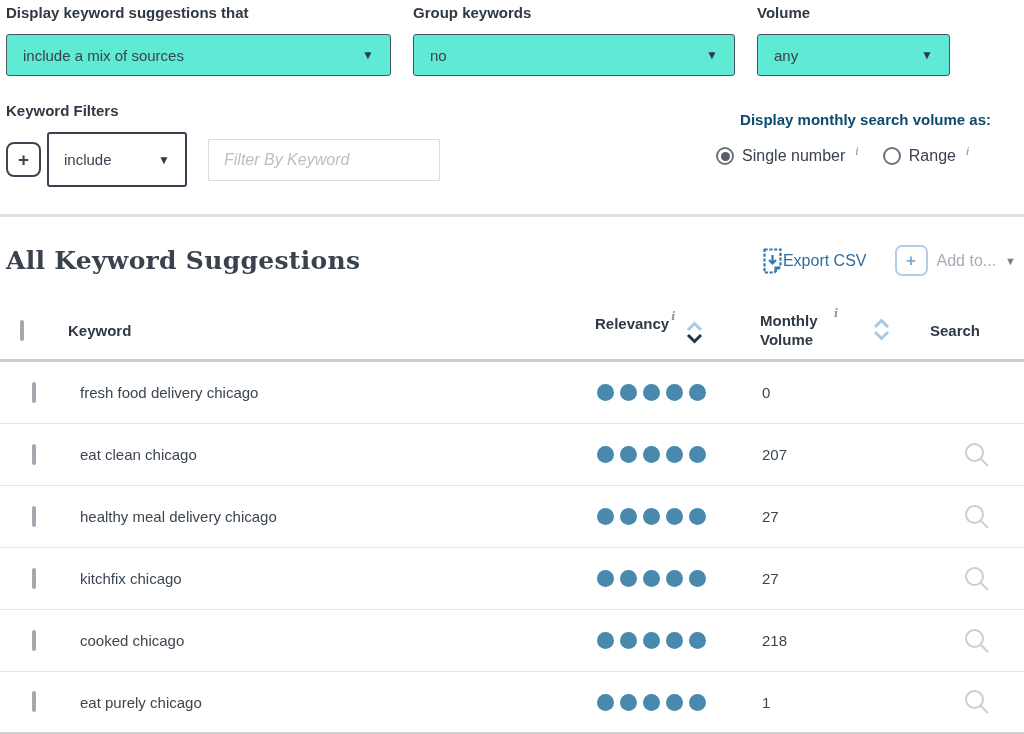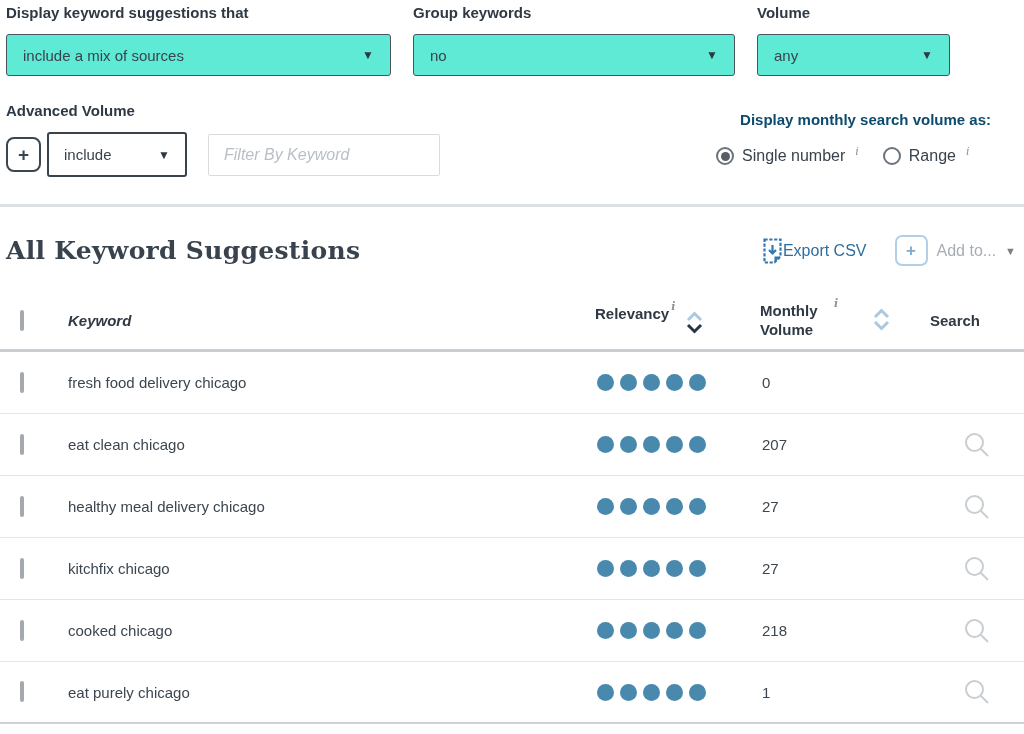--- a/index.html
+++ b/index.html
@@ -16,21 +16,21 @@
   .caret { font-size:12px; color:#2f3944; line-height:1; }
   .f1 { width:385px; } .f2 { width:322px; } .f3 { width:193px; }
 
   
   .adv-section { display:flex; justify-content:space-between; padding:0 6px; margin-top:26px; }
   .adv-title { font-size:15px; font-weight:bold; color:#2f3944; }
   .adv-controls { display:flex; align-items:center; margin-top:13px; }
   .plus-btn { width:35px; height:35px; border:2px solid #3c4650; border-radius:8px;
     display:flex; align-items:center; justify-content:center; font-size:19px; font-weight:bold;
     color:#3c4650; background:#fff; cursor:pointer; }
-  .include-dd { width:140px; height:45px; border:2px solid #39424d; border-radius:3px;
+  .include-dd { width:140px; height:55px; border:2px solid #39424d; border-radius:3px;
     display:flex; align-items:center; justify-content:space-between; padding:0 15px;
     font-size:15px; margin-left:6px; cursor:pointer; }
   .kw-input { width:232px; height:42px; border:1px solid #d9dcdf; border-radius:2px;
     margin-left:21px; padding:0 15px; font-size:16px; font-style:italic; color:#39434e;
     font-family:"Liberation Sans", sans-serif; }
   .kw-input::placeholder { color:#b9bfc5; font-style:italic; }
 
   .volume-as { padding-top:9px; text-align:left; margin-right:27px; }
   .volume-as-label { font-size:15px; font-weight:bold; color:#0c4a6e;margin-left:24px; }
   .radio-row { display:flex; align-items:center; margin-top:19px; gap:24px; }
@@ -61,30 +61,30 @@
   .addto-text { font-size:16px; color:#a6adb4; }
   .addto-caret { font-size:11px; color:#7a8187; }
 
   
   .table { margin-top:26px; }
   .grid-row { display:grid; grid-template-columns:48px 1fr 155px 185px 94px; align-items:center; }
   .thead { height:60px; border-bottom:3px solid #c8cdd2; }
   .th { font-size:15px; font-weight:bold; color:#2f3944; }
   .cb { width:22px; height:22px; border:2px solid #a3a9af; border-radius:4px;
     background:#fff; margin-left:20px; cursor:pointer; }
-  .th-keyword { padding-left:20px;font-style:italic; }
+  .th-keyword { padding-left:20px; }
   .th-rel { display:flex; align-items:flex-start; padding-left:5px; }
   .th-vol { display:flex; align-items:flex-start; padding-left:15px; }
   .th-vol .label2 { width:72px; line-height:1.25; }
   .sort-icon { margin-top:4px; cursor:pointer; }
   .th-rel .sort-icon { margin-left:10px; }
   .th-vol .sort-icon { margin-left:34px; }
   .th-search { }
 
-  .tbody .grid-row { height:62px; border-bottom:1px solid #e3e6e9; }
+  .tbody .grid-row { height:62px; border-bottom:1px solid #e3e6e9;padding-left:12px; }
   .tbody .grid-row:last-child { border-bottom:2px solid #ccd1d5; }
   .kw { font-size:15px; color:#3c4650; padding-left:20px; }
   .dots { display:inline-flex; gap:6px; padding-left:7px; }
   .dot { width:17px; height:17px; border-radius:50%; background:var(--dot-blue,#4989ad); }
   .vol { font-size:15px; color:#3c4650; padding-left:17px; }
   .search-cell { display:flex; justify-content:center; }
   .search-btn { cursor:pointer; display:flex; }
 </style>
 </head>
 <body>
@@ -110,21 +110,21 @@
       <div class="filter-label">Volume</div>
       <div class="dropdown">
         <span>any</span>
         <span class="caret">▼</span>
       </div>
     </div>
   </div>
 
   <div class="adv-section">
     <div>
-      <div class="adv-title">Advanced Volume</div>
+      <div class="adv-title">Keyword Filters</div>
       <div class="adv-controls">
         <button class="plus-btn">
           <span>+</span>
         </button>
         <div class="include-dd">
           <span>include</span>
           <span class="caret">▼</span>
         </div>
         <input class="kw-input" value="" placeholder="Filter By Keyword" style="">
       </div>

